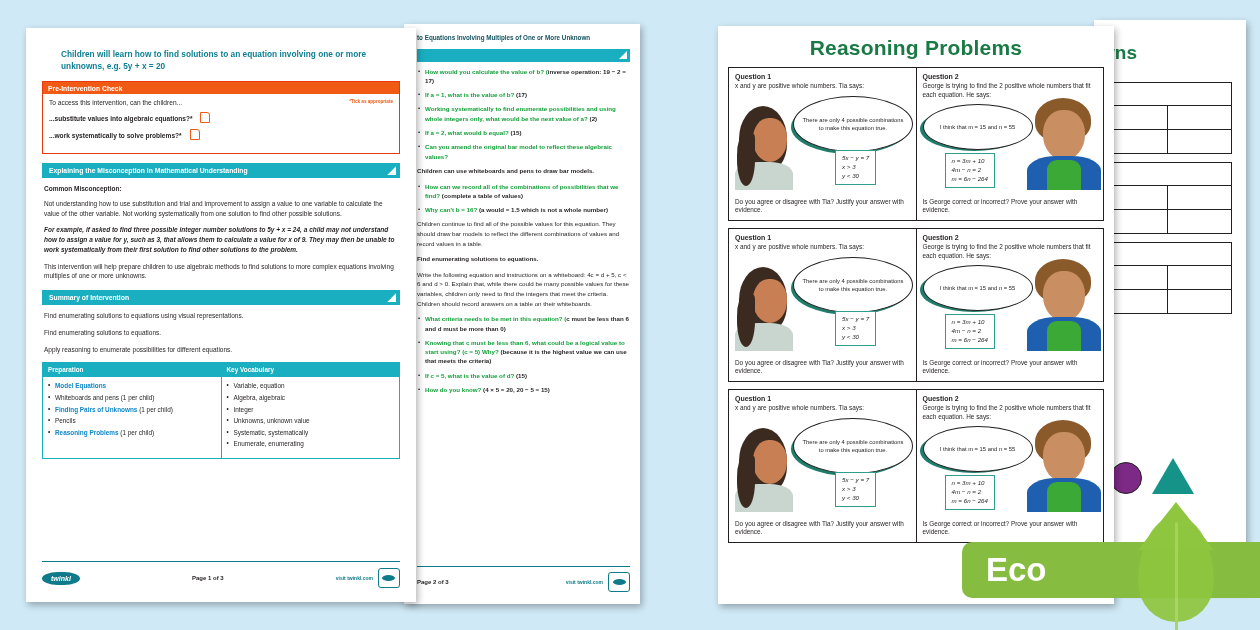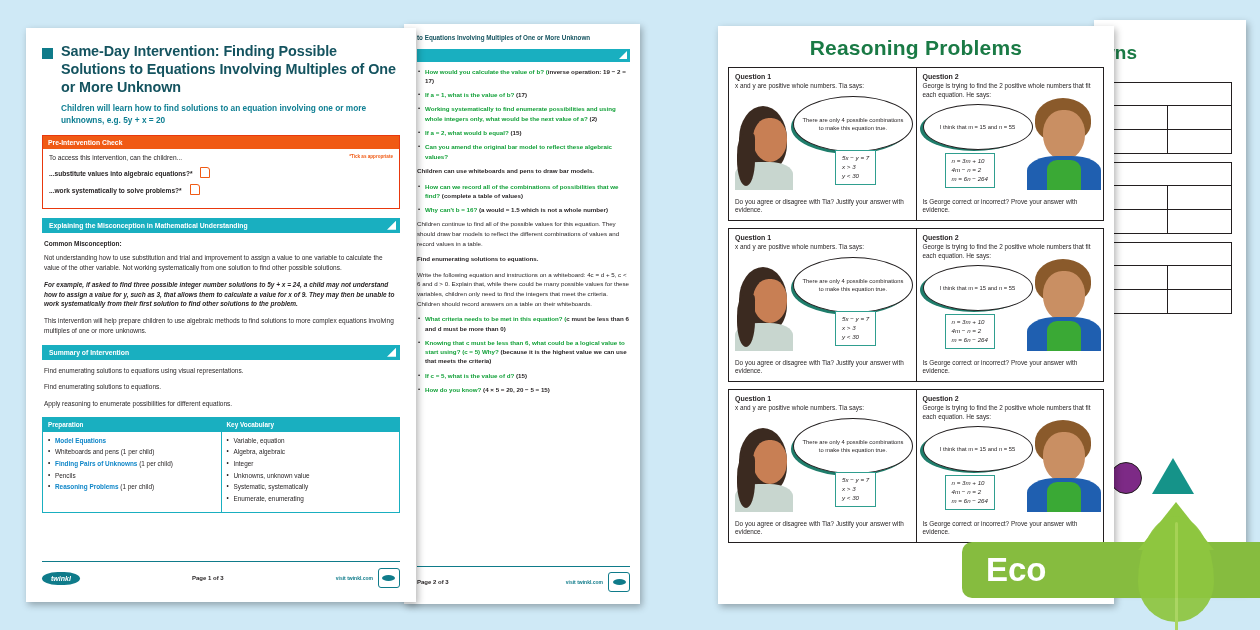--- a/index.html
+++ b/index.html
@@ -309,24 +309,20 @@
         <span class="visit">visit twinkl.com</span>
         <span class="badge">
             <i></i>
           </span>
       </span>
     </div>
   </div>
 
   <div class="sheet" id="page1">
     <div class="p1-inner">
-      <div class="title-row">
-        <span class="title-sq"></span>
-        <div class="doc-title">Same-Day Intervention: Finding Possible Solutions to Equations Involving Multiples of One or More Unknown</div>
-      </div>
       <div class="doc-sub">Children will learn how to find solutions to an equation involving one or more unknowns, e.g. 5y + x = 20</div>
 
       <div class="orange-box">
         <div class="orange-head">Pre-Intervention Check</div>
         <div class="orange-body">
           <span class="tick-note">*Tick as appropriate</span>
           <p>To access this intervention, can the children...</p>
           <p class="q">
             <span>...substitute values into algebraic equations?*</span>
             <span class="tickbox"></span>

